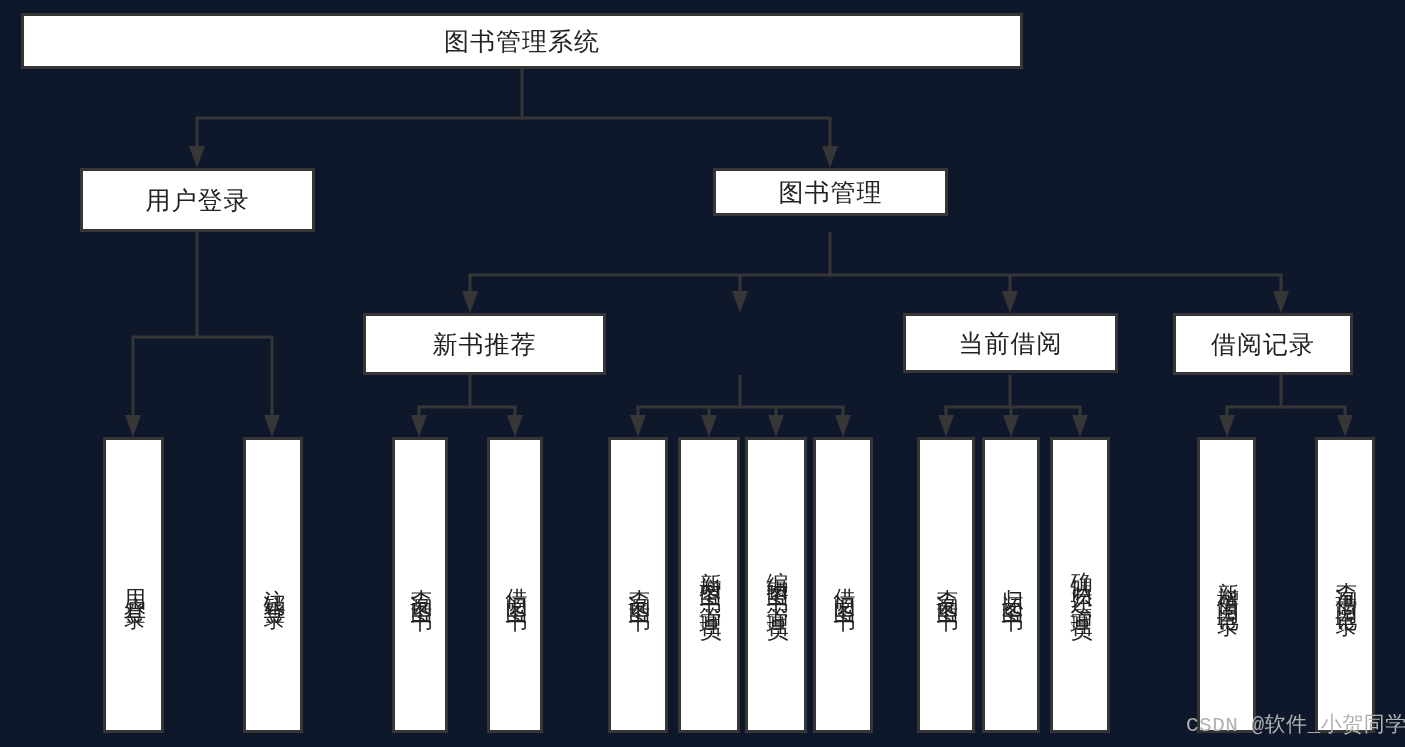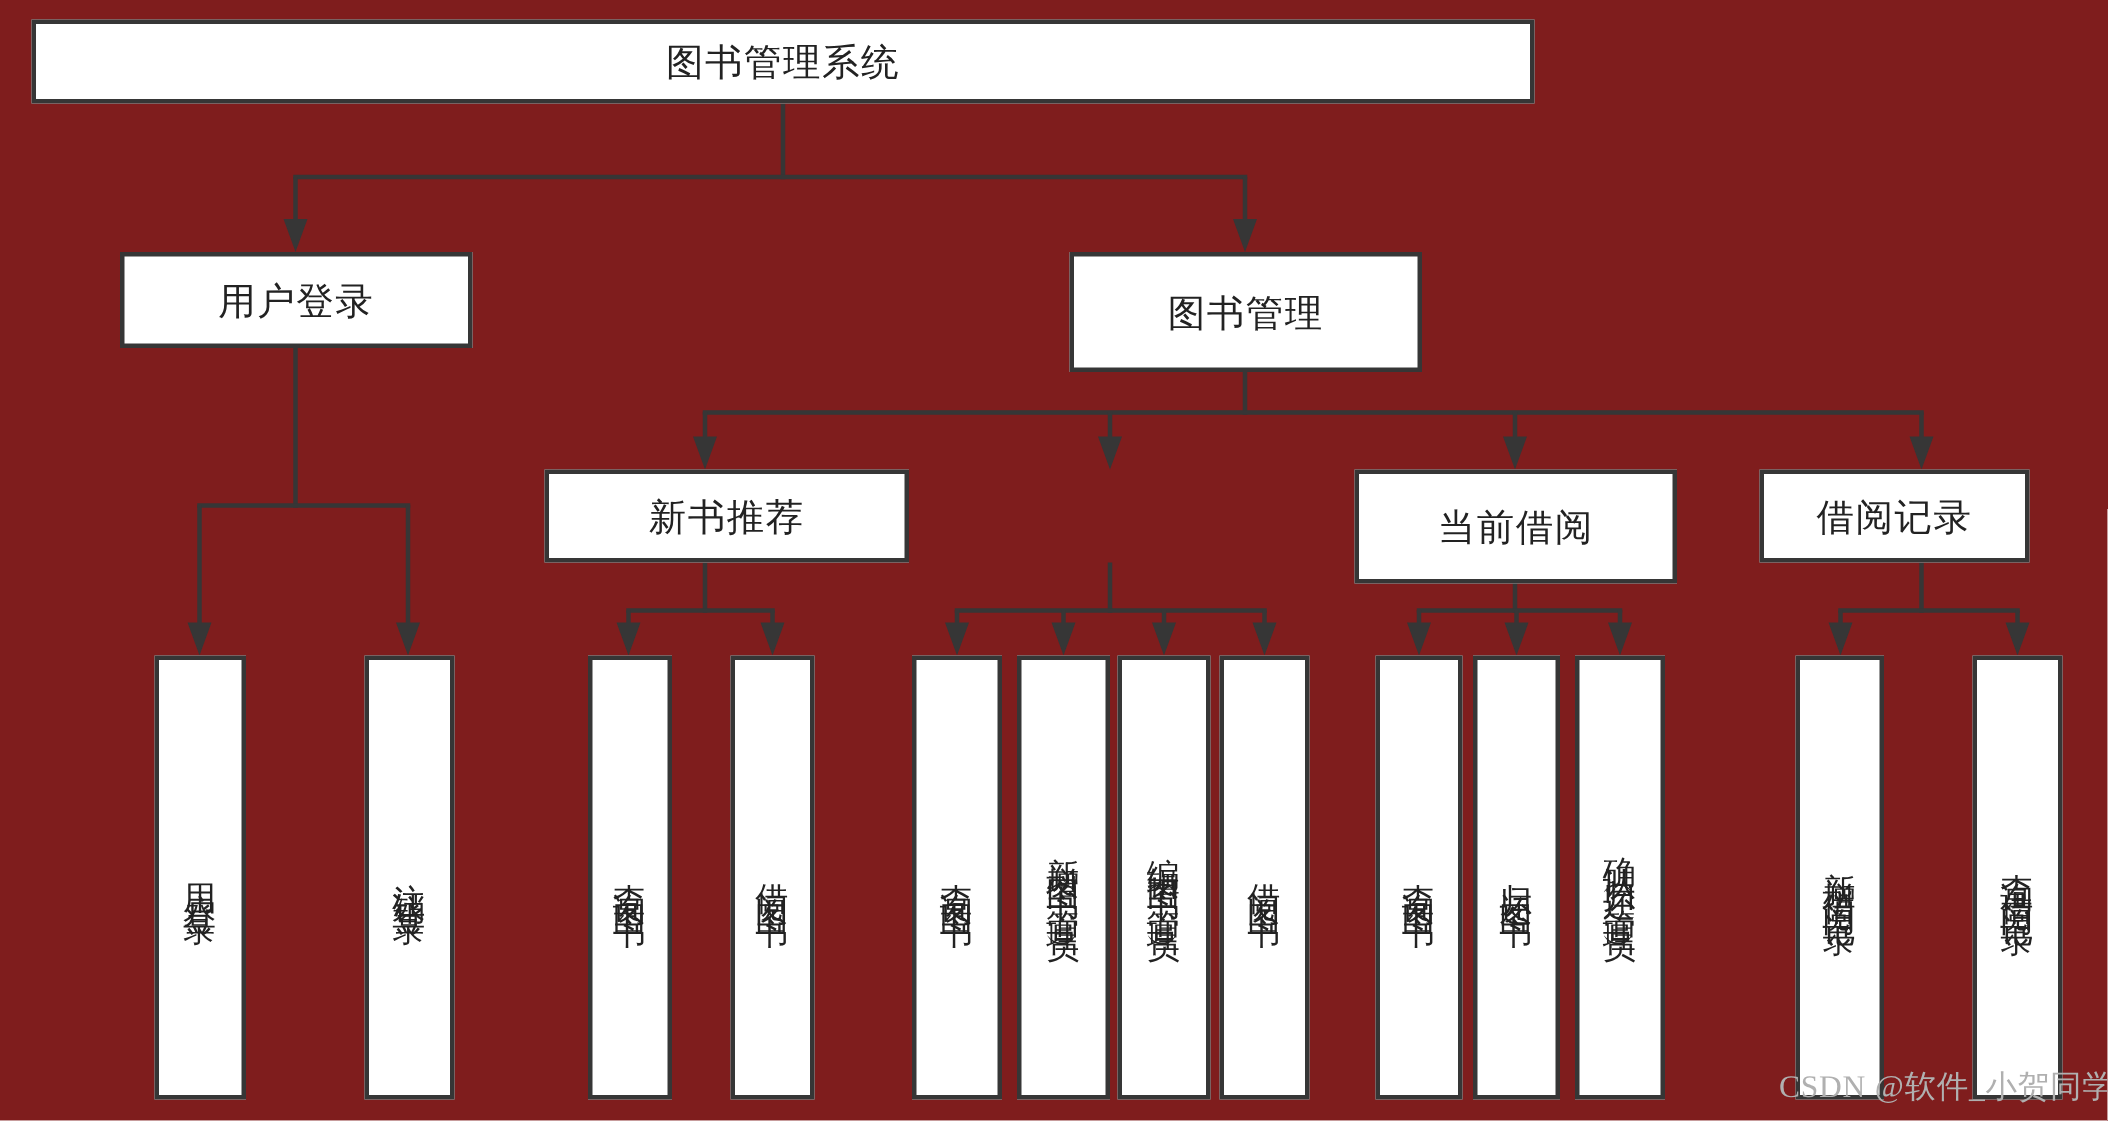--- a/index.html
+++ b/index.html
@@ -1,21 +1,21 @@
 <!DOCTYPE html>
 <html><head>
 <meta charset="utf-8">
 <style>
   html, body { margin: 0; padding: 0; background: #ffffff; }
   .diagram {
     position: relative;
     width: 1405px;
     height: 747px;
-    background: #7f1d1d;
-    font-family: Liberation Serif, serif;
+    background: #0f172a;
+    font-family: Liberation Mono, monospace;
     overflow: hidden;
   }
   .connectors {
     position: absolute;
     left: 0; top: 0;
     width: 1405px; height: 747px;
   }
   .node {
     position: absolute;
     box-sizing: border-box;
@@ -124,24 +124,24 @@
       <line x1="1227" y1="407" x2="1227" y2="419"></line>
       <polygon points="1219,415 1235,415 1227,437" stroke="none"></polygon>
       <line x1="1345" y1="407" x2="1345" y2="419"></line>
       <polygon points="1337,415 1353,415 1345,437" stroke="none"></polygon>
     </g>
   </svg>
 
   <div class="node h" style="left:21px; top:13px; width:1002px; height:56px">图书管理系统</div>
 
   <div class="node h" style="left:80px; top:168px; width:235px; height:64px">用户登录</div>
-  <div class="node h" style="left:713px; top:168px; width:235px; height:80px">图书管理</div>
+  <div class="node h" style="left:713px; top:168px; width:235px; height:48px">图书管理</div>
 
   <div class="node h" style="left:363px; top:313px; width:243px; height:62px">新书推荐</div>
-  <div class="node h" style="left:903px; top:313px; width:215px; height:76px">当前借阅</div>
+  <div class="node h" style="left:903px; top:313px; width:215px; height:60px">当前借阅</div>
   <div class="node h" style="left:1173px; top:313px; width:180px; height:62px">借阅记录</div>
 
   <div class="node v" style="left:103px; top:437px; width:61px; height:296px">
     <span class="vtext">用户登录</span>
   </div>
   <div class="node v" style="left:243px; top:437px; width:60px; height:296px">
     <span class="vtext">注销登录</span>
   </div>
 
   <div class="node v" style="left:392px; top:437px; width:56px; height:296px">

